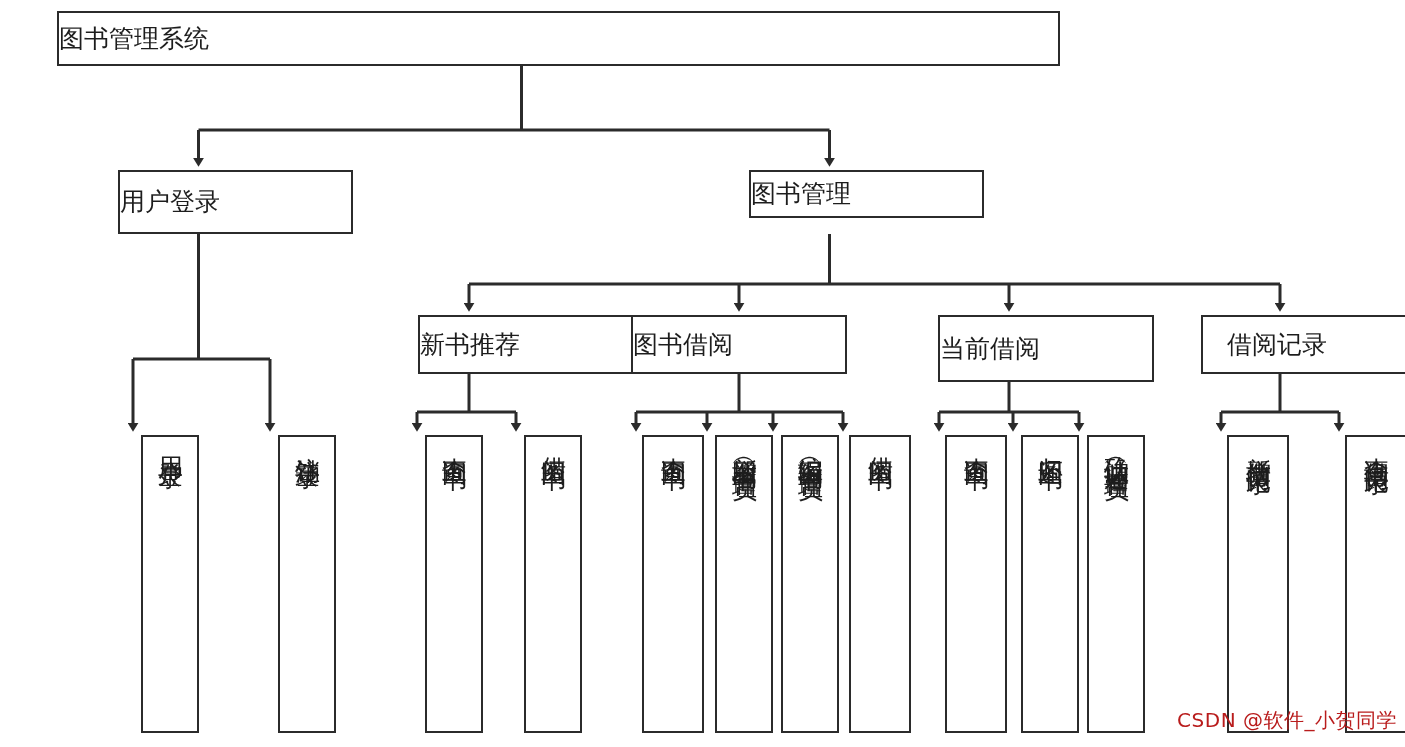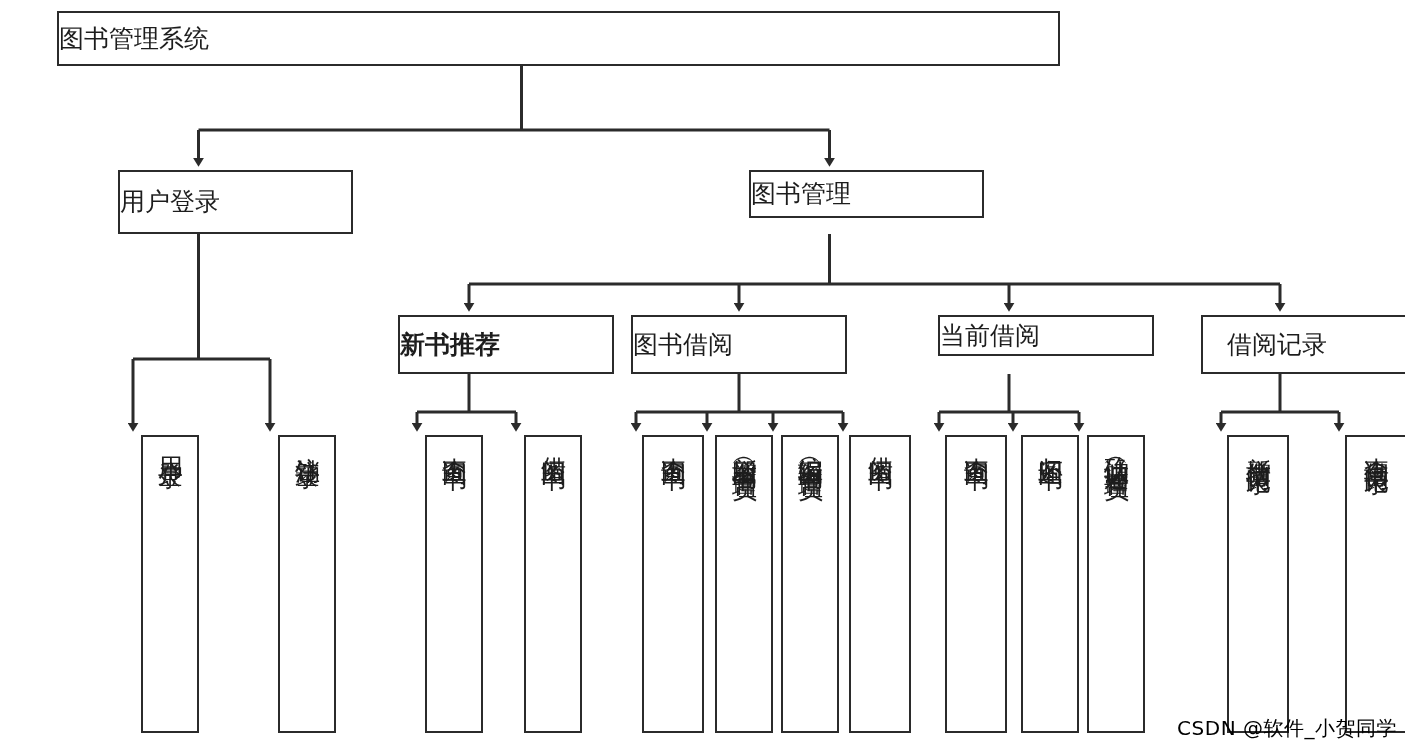--- a/index.html
+++ b/index.html
@@ -5,21 +5,21 @@
   html,body{margin:0;padding:0;background:#ffffff;}
   body{width:1405px;height:747px;overflow:hidden;font-family:"DejaVu Sans","Liberation Sans",sans-serif;}
   #stage{position:relative;width:1405px;height:747px;background:#ffffff;}
   #wires{position:absolute;left:0;top:0;width:1405px;height:747px;pointer-events:none;}
   .node{position:absolute;box-sizing:border-box;background:#ffffff;border:2.5px solid #2b2b2b;
         display:flex;align-items:center;justify-content:flex-start;margin-left:37px;}
   .node .lbl{color:#1d1d1d;line-height:1.12;text-align:center;white-space:pre;}
   .h-node .lbl{font-size:25px;}
   .v-node{writing-mode:vertical-rl;text-orientation:upright;}
   .v-node .lbl{font-size:25px;writing-mode:vertical-rl;text-orientation:upright;letter-spacing:3px;}
-  .wm{position:absolute;right:8px;bottom:5px;font-size:20px;color:#000000;letter-spacing:.5px;
+  .wm{position:absolute;right:8px;bottom:13px;font-size:20px;color:#b91c1c;letter-spacing:.5px;
       white-space:nowrap;}
 </style>
 </head>
 <body>
 
 <div id="stage">
   <svg id="wires" viewBox="0 0 1405 747" xmlns="http://www.w3.org/2000/svg">
     <defs>
       <marker id="arrow" markerWidth="9" markerHeight="11" refX="1.2" refY="5.5" orient="auto" markerUnits="userSpaceOnUse">
         <path d="M0,0 L9,5.5 L0,11 Z" fill="#2b2b2b"></path>
@@ -65,27 +65,27 @@
   <div id="nodes-layer">
       <div class="node h-node" style="left: 20px; top: 11px; width: 1003px; height: 55px;">
         <span class="lbl">图书管理系统</span>
       </div>
       <div class="node h-node" style="left: 81px; top: 170px; width: 235px; height: 64px;">
         <span class="lbl">用户登录</span>
       </div>
       <div class="node h-node" style="left: 712px; top: 170px; width: 235px; height: 48px;">
         <span class="lbl">图书管理</span>
       </div>
-      <div class="node h-node" style="left: 361px; top: 315px; width: 216px; height: 59px; font-weight: bold;">
+      <div class="node h-node" style="left: 381px; top: 315px; width: 216px; height: 59px;">
         <span class="lbl">新书推荐</span>
       </div>
       <div class="node h-node" style="left: 594px; top: 315px; width: 216px; height: 59px;">
         <span class="lbl">图书借阅</span>
       </div>
-      <div class="node h-node" style="left: 901px; top: 315px; width: 216px; height: 41px;">
+      <div class="node h-node" style="left: 901px; top: 315px; width: 216px; height: 67px;">
         <span class="lbl">当前借阅</span>
       </div>
       <div class="node h-node" style="left: 1164px; top: 315px; width: 216px; height: 59px; padding-left: 24px;">
         <span class="lbl">借阅记录</span>
       </div>
       <div class="node v-node" style="left: 104px; top: 435px; width: 58px; height: 298px;">
         <span class="lbl">用户登录</span>
       </div>
       <div class="node v-node" style="left: 241px; top: 435px; width: 58px; height: 298px;">
         <span class="lbl">注销登录</span>

